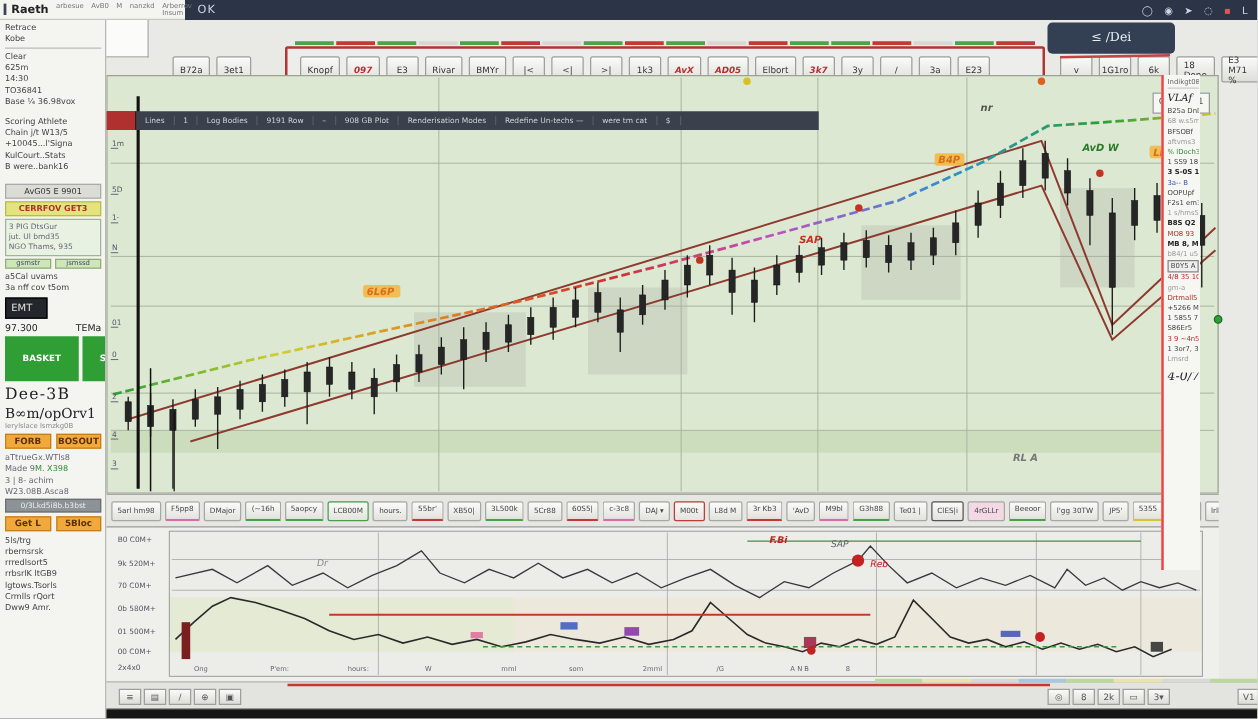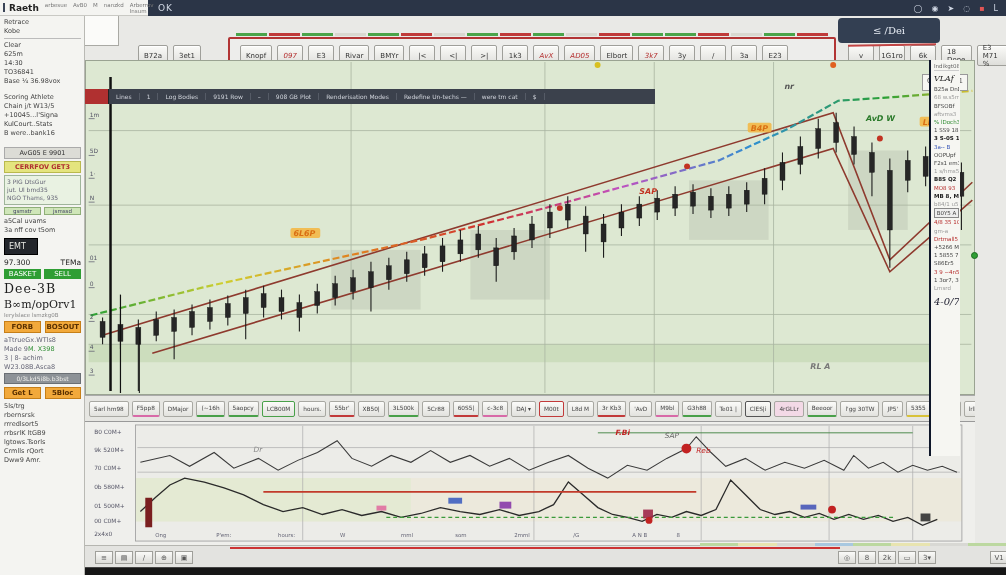--- a/index.html
+++ b/index.html
@@ -24,56 +24,56 @@
   .sb-gap{height:7px;}
   .sb-chip{background:#dcdcd6;border:1px solid #aaa;font-size:6.5px;text-align:center;color:#333;margin:2px 0;padding:1px;}
   .sb-ychip{background:#e4e47e;border:1px solid #b9b94d;color:#b03030;font-size:6.5px;font-weight:bold;text-align:center;margin:2px 0;padding:1px;}
   .sb-gbox{background:#e9f2e2;border:1px solid #9fb59a;padding:2px;margin:2px 0;}
   .sb-gbox div{font-size:6px;color:#667;line-height:8px;}
   .sb-gchips{display:flex;gap:3px;margin:2px 0;}
   .sb-gchips span{flex:1;background:#cfe6b8;border:1px solid #8faf78;font-size:5.5px;text-align:center;color:#446;}
   .sb-dark{background:#23262b;color:#e7e7e2;font-size:8px;padding:3px 4px;margin:3px 0;width:34px;border:1px solid #000;}
   .sb-pair{display:flex;justify-content:space-between;font-size:7.5px;color:#222;margin:1px 0;}
   .sb-gpair{display:flex;gap:3px;margin:2px 0;}
-  .sb-gpair span{flex:1;background:#2f9e34;color:#fff;font-size:7px;font-weight:normal;text-align:center;padding:1px;}
+  .sb-gpair span{flex:1;background:#2f9e34;color:#fff;font-size:7px;font-weight:bold;text-align:right;padding:14px;}
   .sb-big{font-size:12.5px;color:#1e1e1e;letter-spacing:1px;margin:2px 0;font-family:"DejaVu Serif","Liberation Serif",serif;}
   .sb-med{font-size:11px;color:#222;margin:1px 0;font-family:"DejaVu Serif","Liberation Serif",serif;}
   .sb-psm{font-size:5.5px;color:#888;margin:1px 0;}
   .sb-opair{display:flex;gap:4px;margin:3px 0;align-items:flex-end;}
   .sb-opair span{flex:1;background:#f2a93b;border:1px solid #c67f18;color:#5a3000;font-size:7px;font-weight:bold;text-align:center;padding:1px 0;}
   .sb-graybar{background:#8d9297;color:#f0f0ec;font-size:6px;text-align:center;padding:1px;margin:2px 0;border:1px solid #6a6f74;}
   .sb-pair2{display:flex;font-size:6.5px;color:#667;margin:1px 0;}
   .sb-pair2 .g2{color:#2f8e34;}
   .retrace-box{position:absolute;left:0;top:16px;width:119px;height:30px;background:#fbfbf9;border:1px solid #a9a9a4;border-top:none;z-index:3;}
   
   .row2bg{position:absolute;left:85px;top:16px;width:921px;height:44px;background:#e9e9e6;}
   .toolgroup{position:absolute;left:228px;top:37px;width:608px;height:34px;border:2px solid #b23434;border-radius:2px;background:#ededeb;}
   .spark{position:absolute;left:236px;top:31px;width:592px;height:6px;display:flex;gap:2px;align-items:center;}
   .spark i{display:block;height:3px;flex:1;}
   .toolbtns{position:absolute;top:45px;display:flex;gap:5px;align-items:center;}
   .tbt{height:21px;min-width:26px;padding:2px 5px;background:linear-gradient(#fafaf8,#dededa);border:1px solid #9f9f9a;border-radius:2px;font-size:7px;color:#333;display:flex;align-items:center;justify-content:center;box-shadow:0 1px 0 #fff inset;}
-  .tbt.red{color:#b42e2e;font-style:italic;font-weight:normal;}
+  .tbt.red{color:#b42e2e;font-style:italic;font-weight:bold;}
   .navysq{position:absolute;left:838px;top:18px;width:102px;height:25px;background:#333f52;border-radius:4px;color:#e8edf5;
           font-size:10px;display:flex;align-items:center;justify-content:center;font-family:"DejaVu Serif","Liberation Serif",serif;z-index:4;}
   .navy-underline{position:absolute;left:848px;top:44px;width:88px;height:2px;background:#c24444;transform:rotate(-1deg);}
   
   .chart-area{position:absolute;left:85px;top:60px;width:890px;height:335px;background:#dde8d2;border:1px solid #9aa392;}
   .chart-head{position:absolute;left:85px;top:72px;width:570px;height:17px;background:#fdfdfb;border:1px solid #b5b5b0;display:flex;align-items:center;gap:10px;padding:0 6px;z-index:3;}
   .ch-nl{font-family:"DejaVu Serif","Liberation Serif",serif;font-style:italic;font-weight:bold;font-size:10px;color:#222;margin-left:18px;}
   .ch-title{font-family:"DejaVu Serif","Liberation Serif",serif;font-style:italic;font-size:9.5px;color:#333;margin-left:55px;}
   .ch-title u{color:#3355bb;}
   .ch-inputs{margin-left:auto;display:flex;gap:6px;}
   .ch-input{width:40px;height:12px;background:#fff;border:1px solid #999;font-size:8px;text-align:right;padding:0 3px;color:#222;}
   .darkstrip{position:absolute;left:85px;top:89px;width:570px;height:15px;background:#3b414c;display:flex;align-items:center;z-index:3;}
   .ds-red{width:24px;height:15px;background:#b03030;border-right:1px solid #222;}
   .ds-item{color:#cfd3da;font-size:6px;padding:0 7px;border-right:1px solid #555b66;white-space:nowrap;}
   .corner-box{position:absolute;left:922px;top:74px;height:17px;display:flex;z-index:3;}
   .corner-box span{background:#f6f6f2;border:1px solid #999;font-size:7px;color:#555;padding:2px 4px;}
   
-  .rpanel{position:absolute;left:929px;top:60px;width:31px;height:396px;background:#f6f6f2;border-left:2px solid #0f172a;padding:2px 1px 2px 3px;overflow:hidden;z-index:3;}
+  .rpanel{position:absolute;left:929px;top:60px;width:31px;height:396px;background:#f6f6f2;border-left:2px solid #ef4444;padding:2px 1px 2px 3px;overflow:hidden;z-index:3;}
   .rp-row{font-size:5.5px;line-height:8.2px;color:#444;white-space:nowrap;overflow:hidden;}
   .rp-row.hdr{color:#666;border-bottom:1px solid #ccc;margin-bottom:2px;}
   .rp-row.big{font-size:8px;font-family:"DejaVu Serif","Liberation Serif",serif;font-style:italic;color:#222;line-height:12px;}
   .rp-row.r{color:#b52a2a;}
   .rp-row.g{color:#2d8a30;}
   .rp-row.b{color:#3352b5;}
   .rp-row.bold{font-weight:bold;color:#222;}
   .rp-row.dim{color:#999;}
   .rp-row.box{border:1px solid #888;background:#eee;text-align:center;}
   .rp-row.hand{font-size:10px;font-family:"DejaVu Serif","Liberation Serif",serif;font-style:italic;color:#223;margin-top:6px;}

